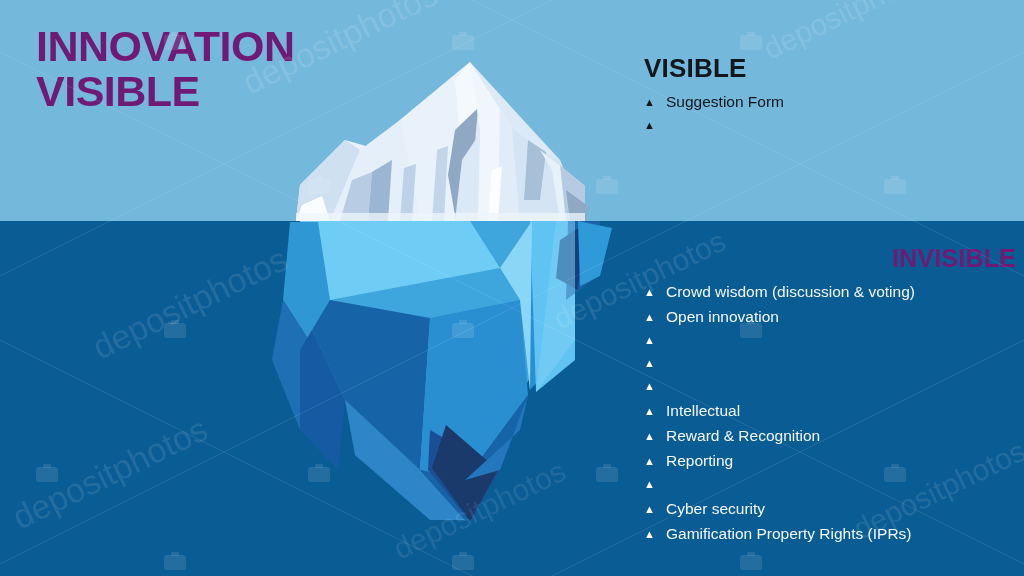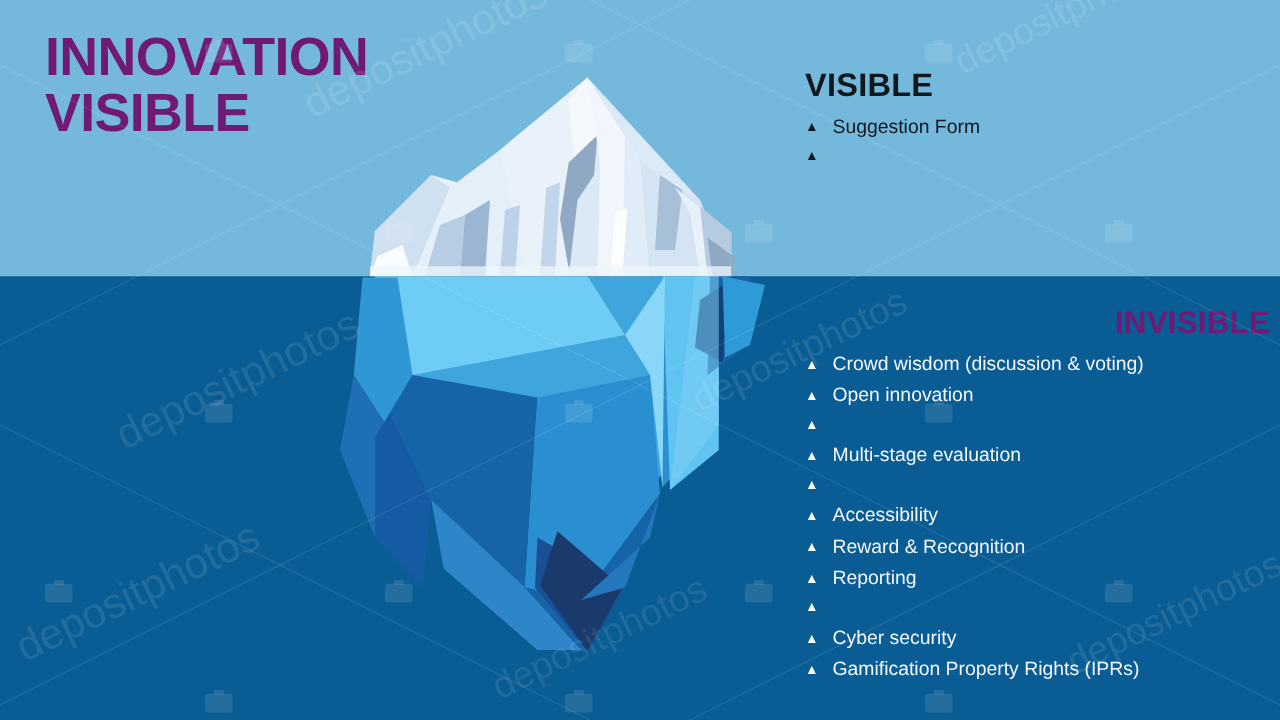--- a/index.html
+++ b/index.html
@@ -210,28 +210,27 @@
       </li>
       <li>
         <span class="bullet">▲</span>
         <span>Open innovation</span>
       </li>
       <li>
         <span class="bullet">▲</span>
       </li>
       <li>
         <span class="bullet">▲</span>
-        <span>Multi-stage evaluation</span>
-      </li>
-      <li>
-        <span class="bullet">▲</span>
-      </li>
-      <li>
-        <span class="bullet">▲</span>
-        <span>Accessibility</span>
+      </li>
+      <li>
+        <span class="bullet">▲</span>
+      </li>
+      <li>
+        <span class="bullet">▲</span>
+        <span>Intellectual</span>
       </li>
       <li>
         <span class="bullet">▲</span>
         <span>Reward &amp; Recognition</span>
       </li>
       <li>
         <span class="bullet">▲</span>
         <span>Reporting</span>
       </li>
       <li>

